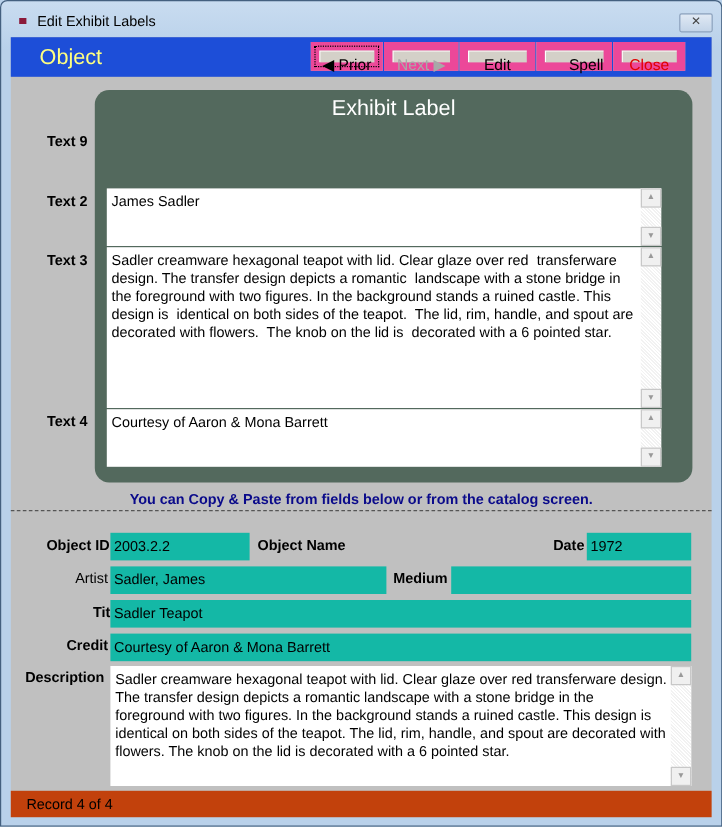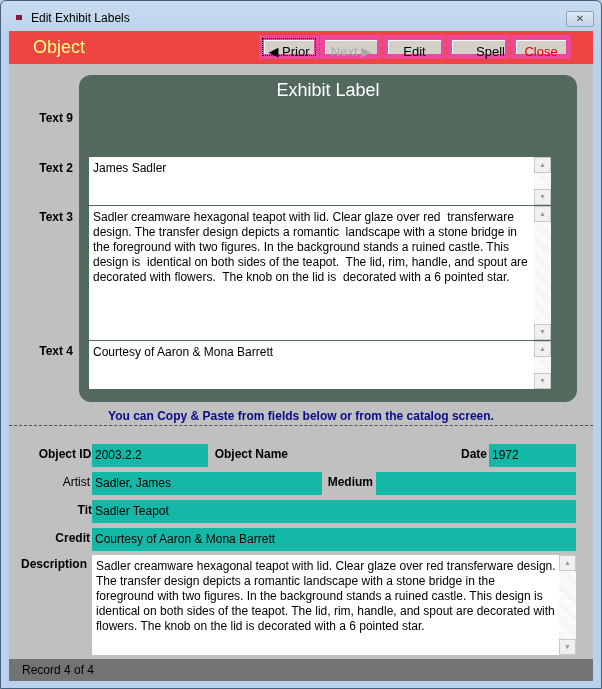--- a/index.html
+++ b/index.html
@@ -3,42 +3,42 @@
 <meta charset="utf-8">
 <style>
   html, body { margin:0; padding:0; }
   body { width:602px; height:689px; position:relative; overflow:hidden; background:#b9d1ea; font-family:"Liberation Sans", sans-serif; font-size:12px; }
   .win { position:absolute; left:0; top:0; width:600px; height:687px; border:1px solid #44607f; border-radius:6px 6px 0 0; background:linear-gradient(#c9dcf0, #b9d1ea 40px); }
   .titlebar { position:absolute; left:0; top:0; width:600px; height:30px; }
   .title-icon { position:absolute; left:15px; top:14px; width:6px; height:5px; background:#8b1a3a; }
   .title-text { position:absolute; left:30px; top:10px; font-size:12px; color:#000; }
   .close-x { position:absolute; left:565px; top:10px; width:26px; height:14px; border:1px solid #8da2bd; border-radius:2px; background:linear-gradient(#e0e9f4,#c3d4e8); font-size:10px; text-align:center; line-height:13px; color:#444; }
   .client { position:absolute; left:8px; top:30px; width:584px; height:650px; background:#c0c0c0; }
-  .header { position:absolute; left:0; top:0; width:584px; height:33px; background:#ef4444; }
+  .header { position:absolute; left:0; top:0; width:584px; height:33px; background:#1d4ed8; }
   .hdr-title { position:absolute; left:24px; top:6px; font-size:18px; color:#ffff80; }
-  .btn { position:absolute; top:4px; height:24px; background:#d4d0c8; border:5px solid #ec4899; box-shadow: inset 1px 1px 0 #fff; font-size:13px; text-align:center; line-height:24px; color:#000; box-sizing:border-box; }
+  .btn { position:absolute; top:4px; height:24px; background:#d4d0c8; border:7px solid #ec4899; box-shadow: inset 1px 1px 0 #fff; font-size:13px; text-align:center; line-height:24px; color:#000; box-sizing:border-box; }
   .btn.prior { outline:1px dotted #000; outline-offset:-4px; }
   .btn.disabled { color:#a8a8a8; }
   .btn.close { color:#e00000; }
   .panel { position:absolute; left:70px; top:44px; width:498px; height:327px; background:#53695d; border-radius:12px; }
   .panel-title { position:absolute; left:0; width:498px; top:5px; text-align:center; color:#fff; font-size:18px; }
   .lbl { position:absolute; font-weight:bold; font-size:12px; color:#000; text-align:right; }
   .tbox { position:absolute; left:80px; width:462px; background:#fff; box-sizing:border-box; }
   .tbox .txt { position:absolute; left:4px; top:4px; right:22px; font-size:12px; line-height:15px; color:#000; white-space:pre-wrap; }
   .vscroll { position:absolute; right:0; top:0; width:17px; height:100%; background:repeating-linear-gradient(45deg,#f2f2f2 0 1px,#fff 1px 2px); }
   .sbtn { position:absolute; left:0; width:17px; height:16px; background:#f0f0f0; border:1px solid #c8c8c8; box-sizing:border-box; font-size:7px; color:#999; text-align:center; line-height:14px; }
   .sbtn.up { top:0; } .sbtn.down { bottom:0; }
   .hint { position:absolute; left:0; width:584px; top:378px; text-align:center; color:#0a0a8a; font-weight:bold; font-size:12px; }
   .dash { position:absolute; left:0; top:394px; width:584px; height:0; border-top:1px dashed #555; }
   .field { position:absolute; background:#14b8a6; height:23px; font-size:12px; line-height:23px; padding-left:3px; box-sizing:border-box; color:#000; }
   .flbl { position:absolute; font-size:12px; color:#000; text-align:right; height:23px; line-height:23px; }
   .flbl.b { font-weight:bold; }
   .desc { position:absolute; left:83px; top:524px; width:484px; height:100px; background:#fff; }
   .desc .txt { position:absolute; left:4px; top:4px; right:20px; font-size:12px; line-height:15px; }
-  .status { position:absolute; left:0; top:628px; width:584px; height:22px; background:#737373; }
+  .status { position:absolute; left:0; top:628px; width:584px; height:22px; background:#c2410c; }
   .status span { position:absolute; left:13px; top:4px; font-size:12px; color:#000; }
 </style>
 </head>
 <body>
 
 <div class="win">
   <div class="titlebar">
     <div class="title-icon"></div>
     <div class="title-text">Edit Exhibit Labels</div>
     <div class="close-x">✕</div>

